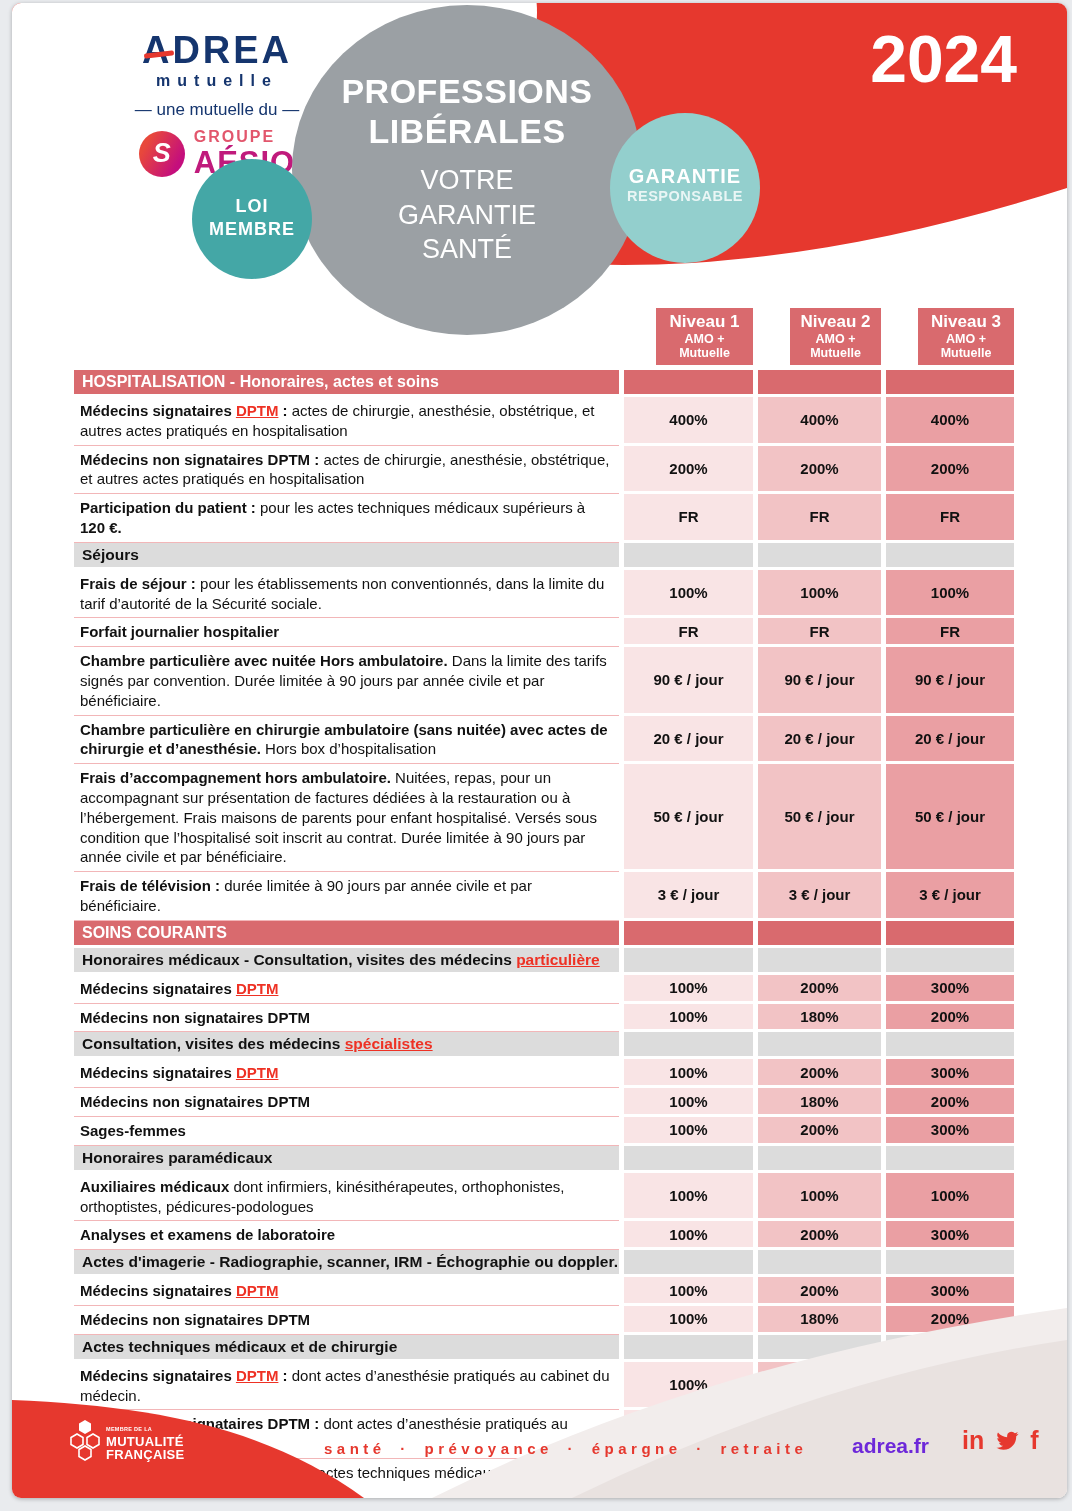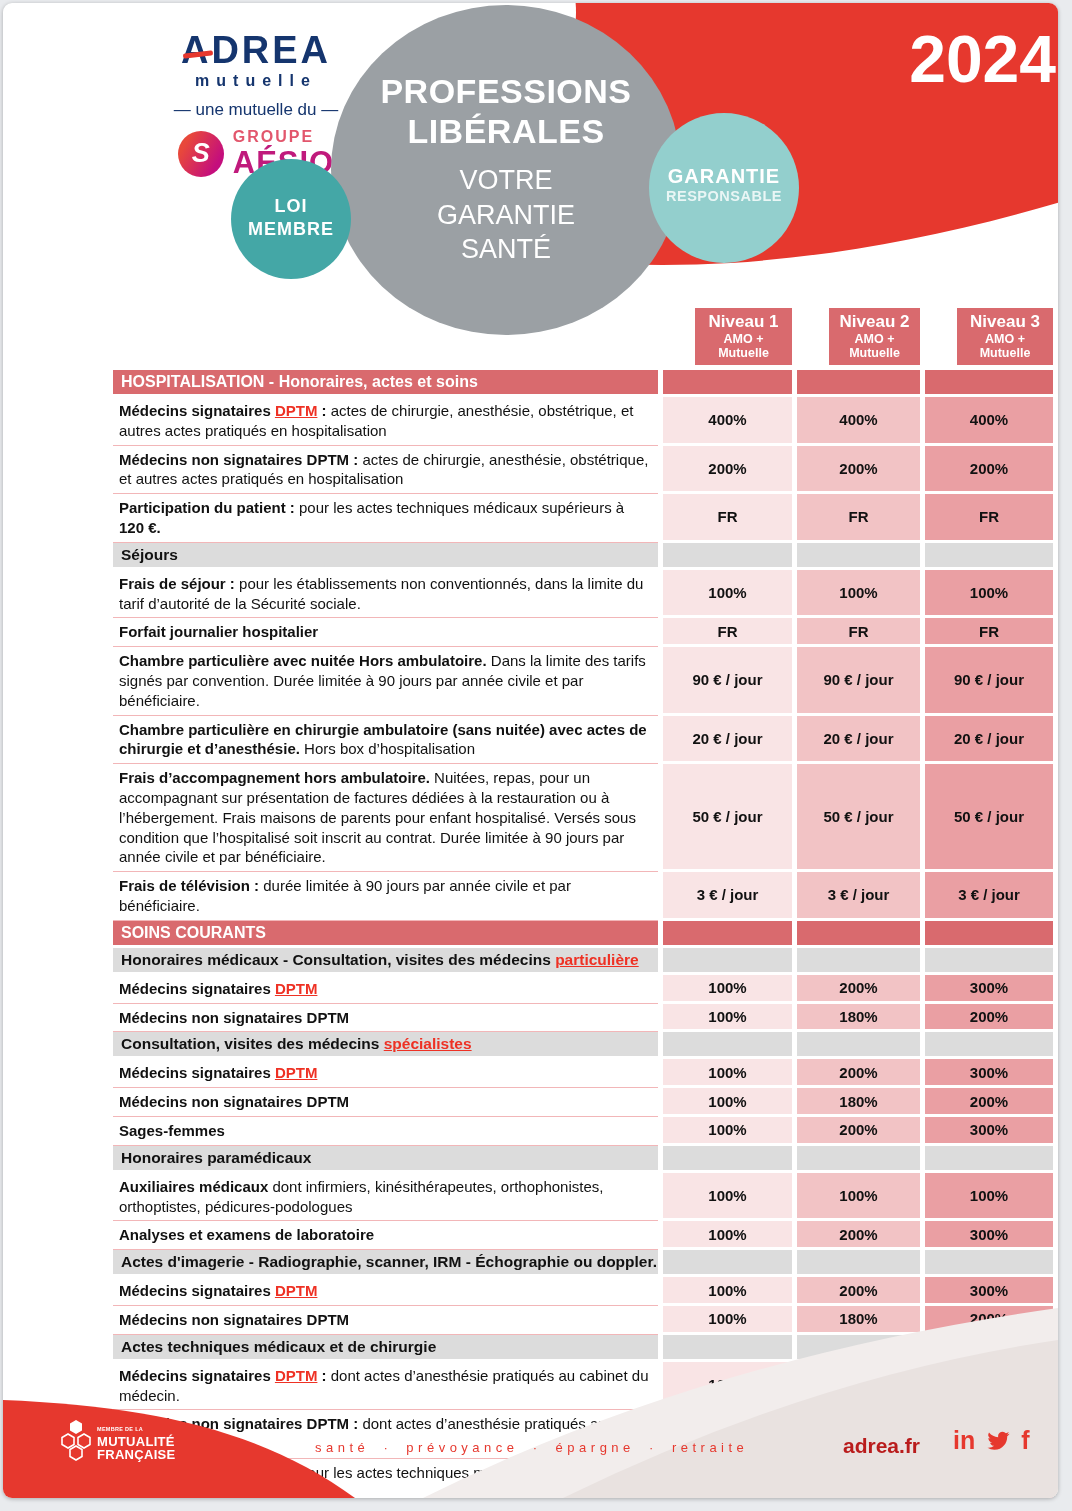--- a/index.html
+++ b/index.html
@@ -1,20 +1,20 @@
 <!DOCTYPE html>
 <html><head>
 <meta charset="utf-8">
 <style>
   * { margin:0; padding:0; box-sizing:border-box; }
   html,body { width:1072px; }
   body { background:#e9ebee; font-family:"Liberation Sans", sans-serif; }
   .viewport { position:relative; width:1072px; height:1511px; background:#e9ebee; overflow:hidden; }
-  .card { position:absolute; left:3px; top:3px; width:1055px; height:1495px; background:#ffffff;
-          border-radius:9px; overflow:hidden; box-shadow:0 1px 4px rgba(0,0,0,.28);padding-left:48px; }
+  .card { position:absolute; left:12px; top:3px; width:1055px; height:1495px; background:#ffffff;
+          border-radius:9px; overflow:hidden; box-shadow:0 1px 4px rgba(0,0,0,.28); }
 
   
   .banner { position:relative; width:1055px; height:300px; }
   .banner svg.bg { position:absolute; left:0; top:0; }
   .logo-block { position:absolute; left:40px; top:26px; width:330px; text-align:center; color:#15356e; }
   .adrea-word { position:relative; display:inline-block; font-size:38px; font-weight:800; letter-spacing:3px; }
   .adrea-dash { position:absolute; left:2px; top:23px; width:30px; height:5px; background:#e6382e; transform:rotate(-7deg); border-radius:2px; }
   .adrea-sub { font-size:16px; font-weight:700; letter-spacing:7px; margin-top:0px; }
   .adrea-tagline { font-size:17px; margin-top:10px; font-weight:400; }
   .aesio-row { display:flex; align-items:center; justify-content:center; gap:9px; margin-top:9px; }
@@ -53,22 +53,22 @@
   .val.v2 { background:#f2c3c5; }
   .val.v3 { background:#ea9fa3; }
 
   
   .footer { position:absolute; left:0; bottom:0; width:1055px; height:230px; z-index:1; }
   .footer svg.fbg { position:absolute; left:0; top:0; }
   .mutualite { position:absolute; left:56px; top:150px; color:#fff; display:flex; align-items:flex-end; gap:4px; }
   .mutualite .txt { line-height:1.05; }
   .mutualite .membre { font-size:5.5px; font-weight:700; letter-spacing:.3px; }
   .mutualite .big { font-size:13px; font-weight:800; letter-spacing:.3px; }
-  .foot-tagline { position:absolute; left:312px; top:172px; color:#e6382e; font-size:13px; font-weight:400; letter-spacing:4.5px; word-spacing:6px; }
-  .site { position:absolute; left:840px; top:166px; color:#b91c1c; font-size:21px; font-weight:800; }
+  .foot-tagline { position:absolute; left:312px; top:172px; color:#e6382e; font-size:15px; font-weight:700; letter-spacing:4.5px; word-spacing:6px; }
+  .site { position:absolute; left:840px; top:166px; color:#6d28d9; font-size:21px; font-weight:800; }
   .social { position:absolute; left:950px; top:160px; display:flex; align-items:center; gap:9px; color:#e6382e;text-align:right; }
   .social .txt-ic { font-size:25px; font-weight:800; line-height:1; }
   .social svg { display:block; }
 </style>
 </head>
 <body>
 
 <div class="viewport">
   <div class="card">
 

